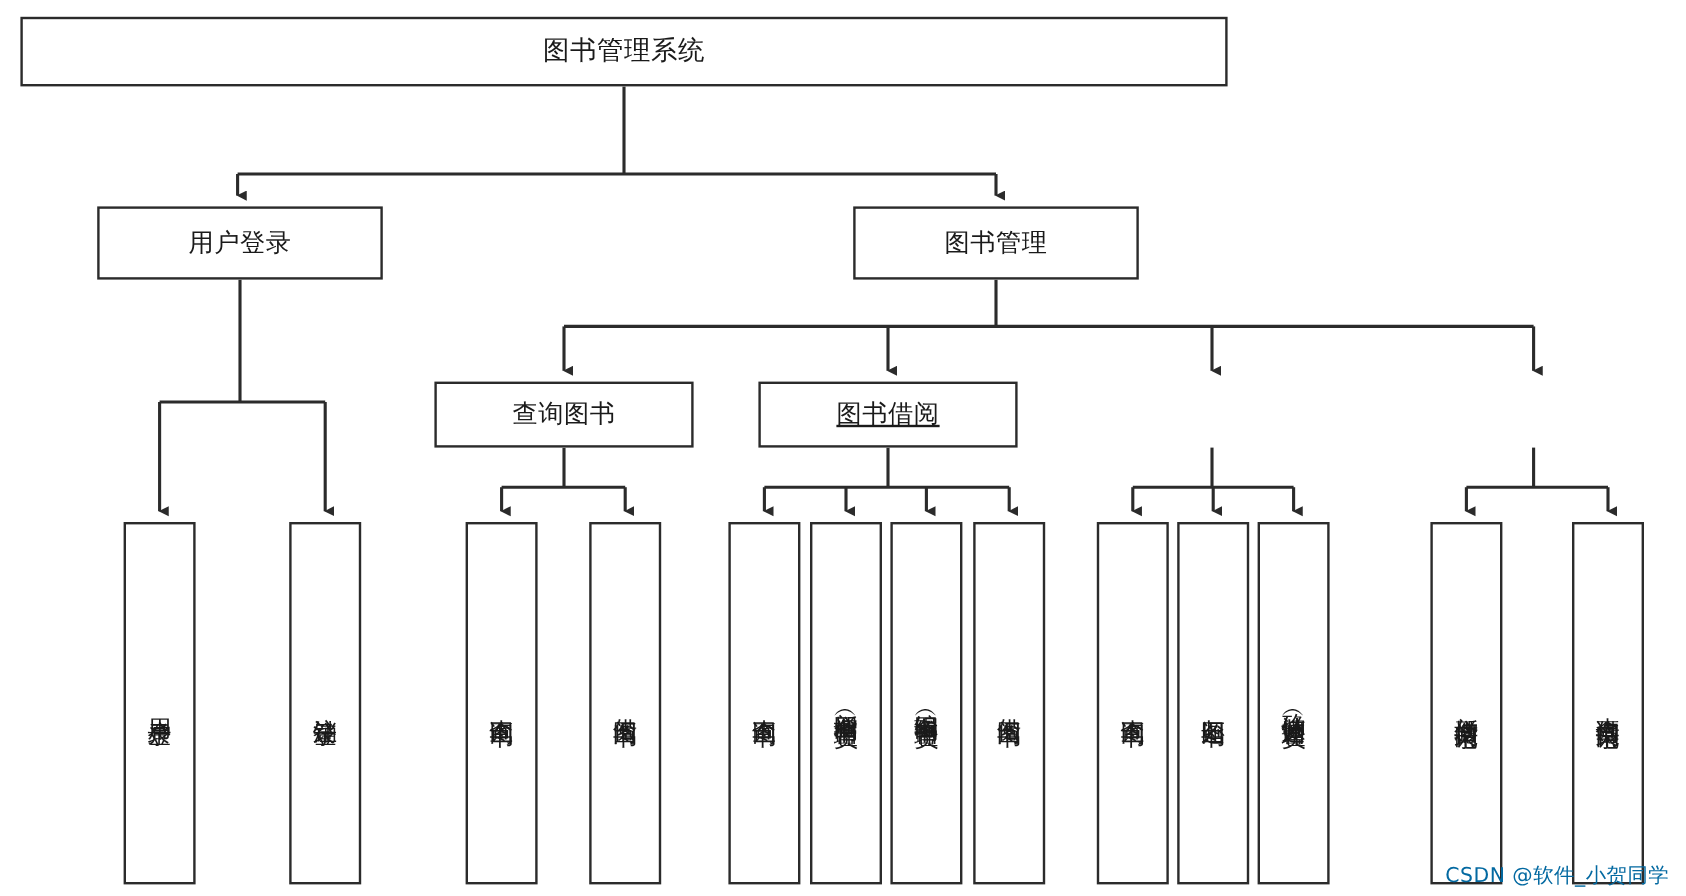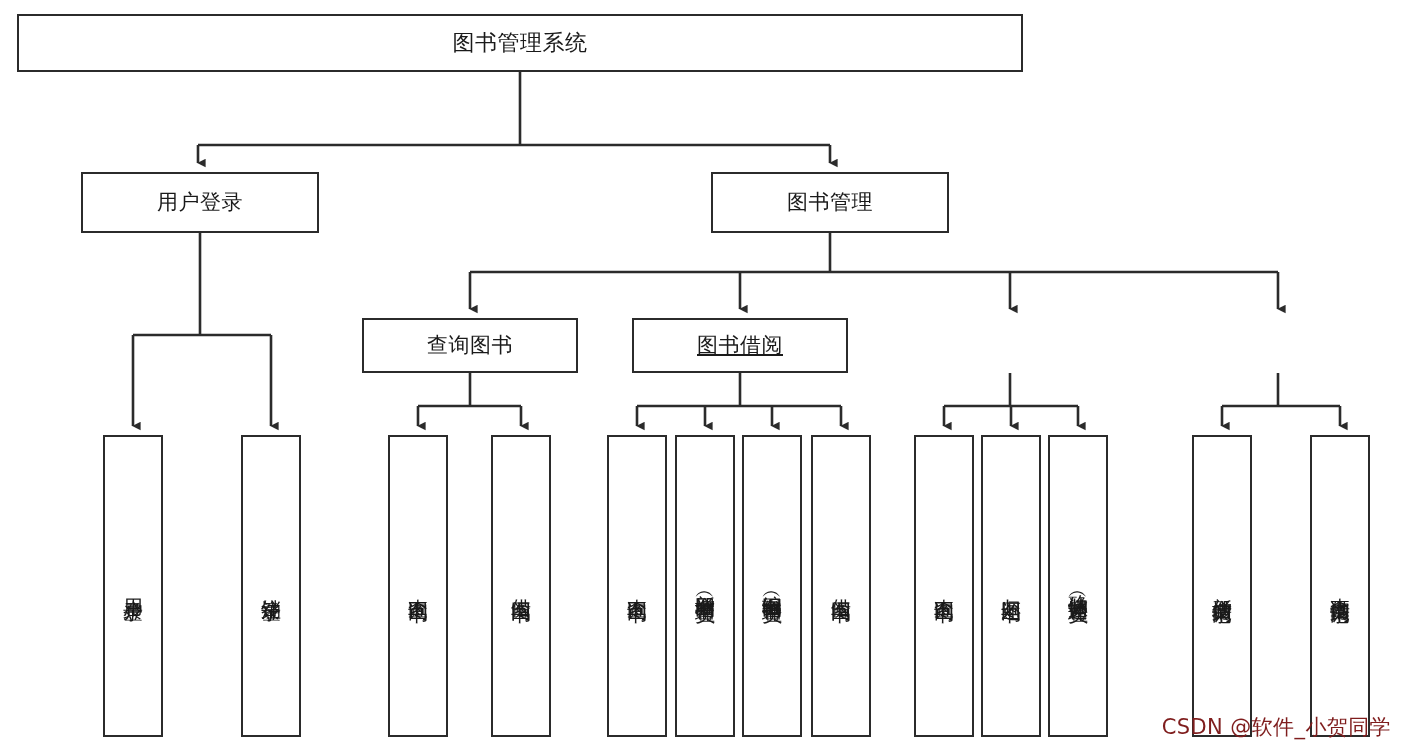--- a/index.html
+++ b/index.html
@@ -61,22 +61,22 @@
     text-align: center;
     max-height: 100%;
   }
   .node.root .node-label {
     font-size: 22px;
   }
   #watermark {
     position: absolute;
     right: 14px;
     bottom: 6px;
-    font-size: 21px;
-    color: #7f1d1d;
+    font-size: 17px;
+    color: #0369a1;
     letter-spacing: 0.4px;
     z-index: 8;
     white-space: nowrap;
     user-select: none;
   }
 </style>
 </head>
 <body>
 
 <div id="diagram-canvas">

